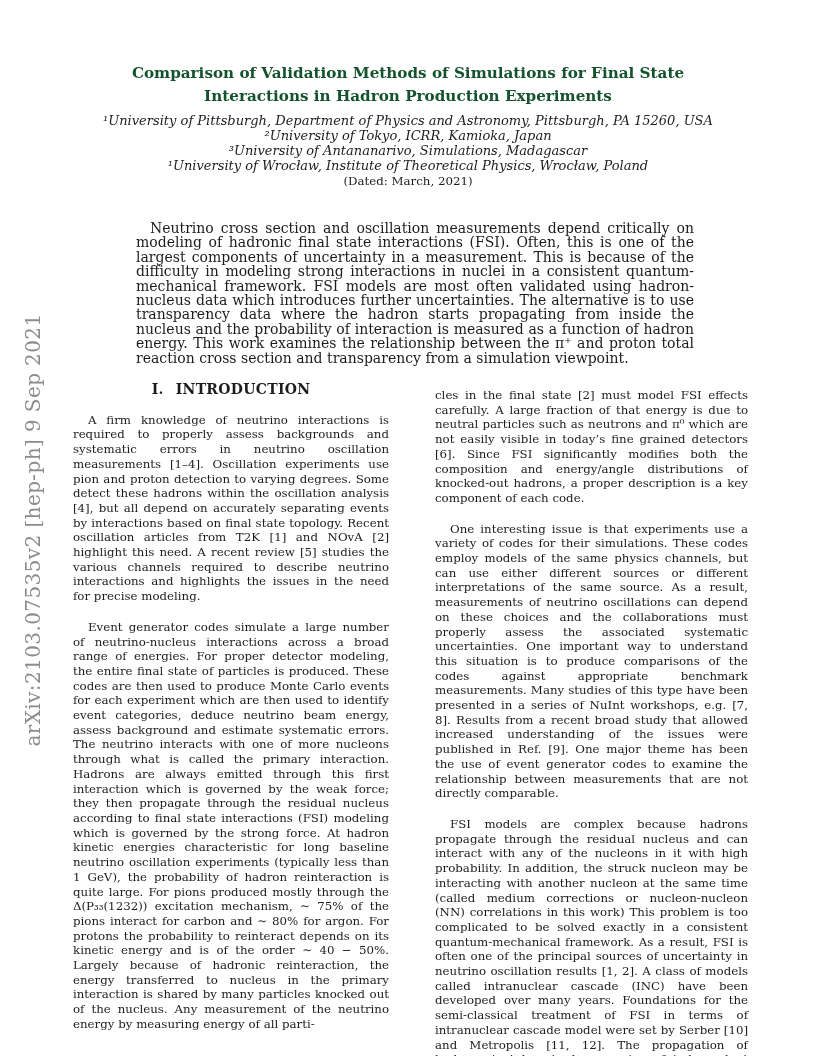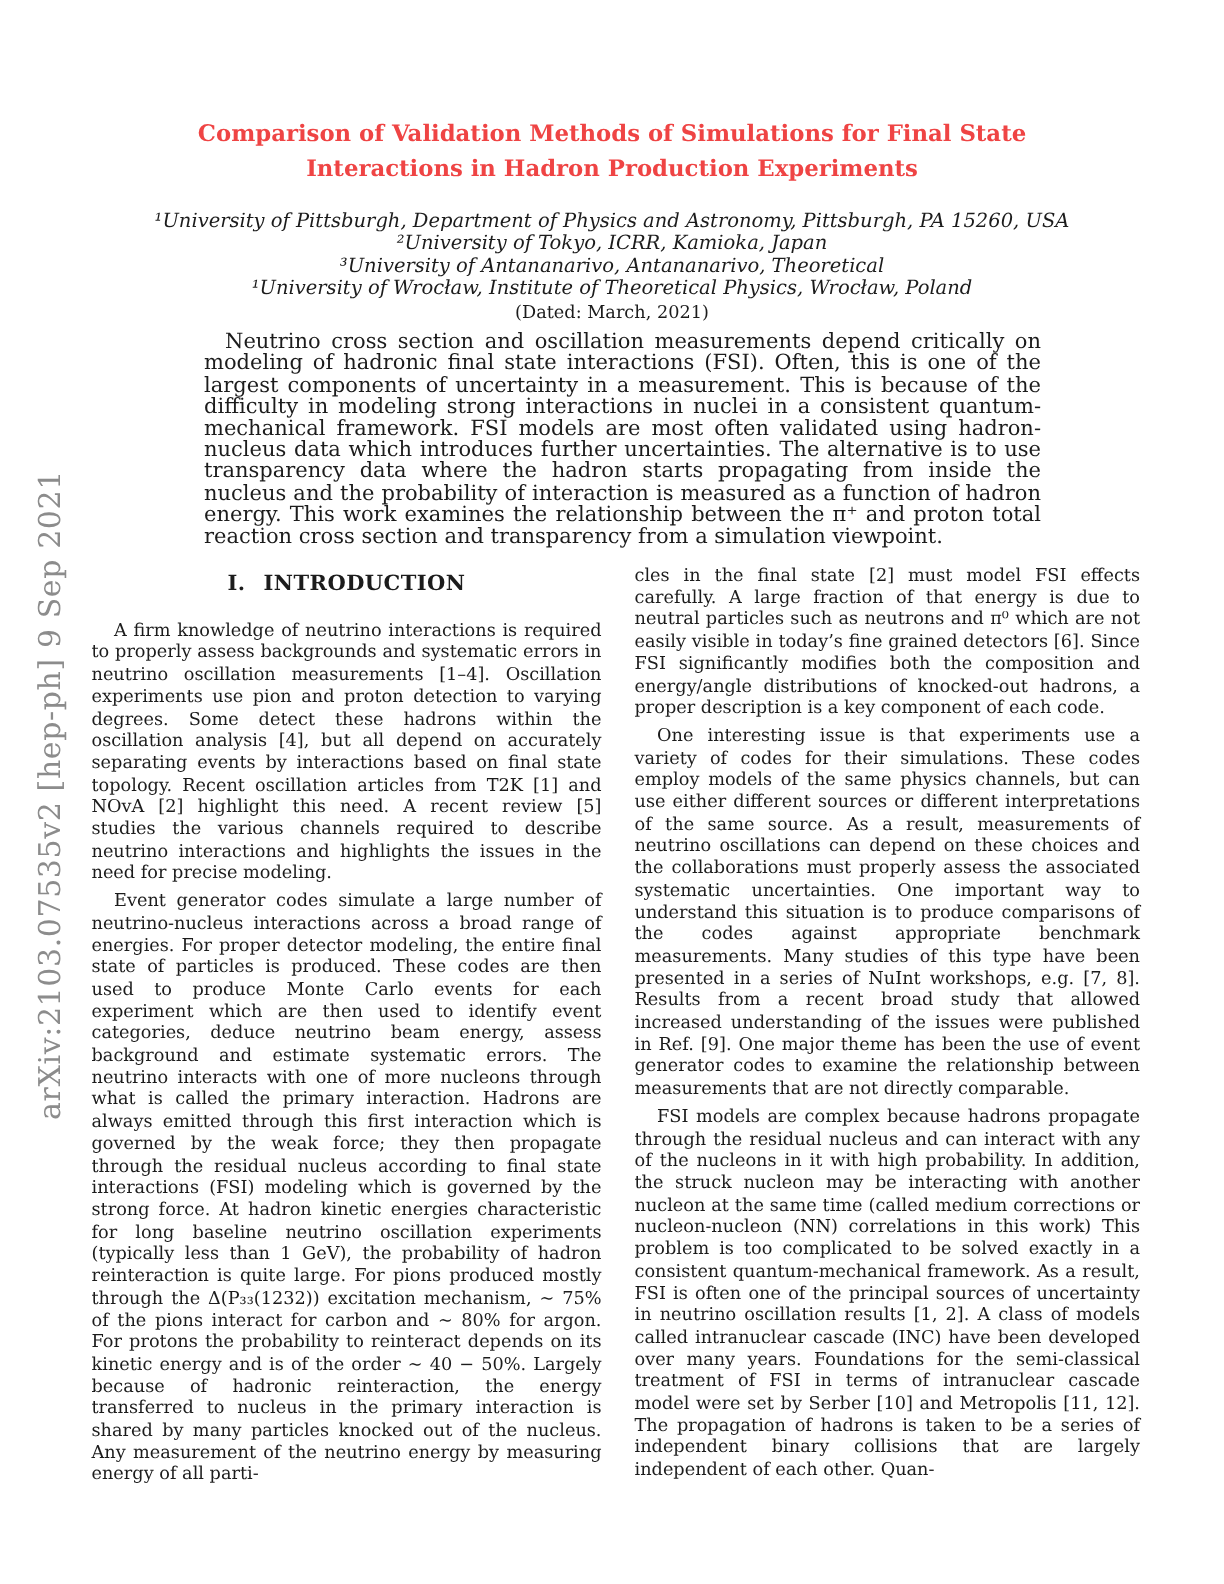--- a/index.html
+++ b/index.html
@@ -29,26 +29,26 @@
 
   
   .header {
     position: absolute;
     top: 62px;
     left: 0;
     width: 816px;
     text-align: center;
   }
   .title {
-    margin: 16px auto;
+    margin: 0 auto;
     max-width: 660px;
     font-size: 15.2px;
     font-weight: 700;
     line-height: 23px;
-    color: #ef4444;
+    color: #14532d;
   }
   .authors {
     margin-top: 13px;
     font-size: 12.4px;
     line-height: 16px;
   }
   .affils { margin-top: 5px; }
   .affil {
     font-style: italic;
     font-size: 13px;
@@ -85,36 +85,36 @@
 
   .sec-head {
     text-align: center;
     font-weight: 700;
     font-size: 14px;
     letter-spacing: 0.3px;
     margin: 10px 0 16px 0;
   }
   .sec-head .sec-title { margin-left: 12px; }
 
-  .para { margin: 4px; text-align: justify; }
+  .para { margin: 16px; text-align: justify; }
   .para.indent { text-indent: 15px; }
 </style>
 </head>
 <body>
 
 <div class="page">
 
   <div class="arxiv-stamp">arXiv:2103.07535v2 [hep-ph] 9 Sep 2021</div>
 
   <div class="header">
     <div class="title">Comparison of Validation Methods of Simulations for Final State Interactions in Hadron Production Experiments</div>
     <div class="affils">
         <div class="affil">¹University of Pittsburgh, Department of Physics and Astronomy, Pittsburgh, PA 15260, USA</div>
         <div class="affil">²University of Tokyo, ICRR, Kamioka, Japan</div>
-        <div class="affil">³University of Antananarivo, Antananarivo, Theoretical</div>
+        <div class="affil">³University of Antananarivo, Simulations, Madagascar</div>
         <div class="affil">¹University of Wrocław, Institute of Theoretical Physics, Wrocław, Poland</div>
       </div>
     <div class="dated">(Dated: March, 2021)</div>
   </div>
 
   <div class="abstract"><span class="first-line-indent"></span><span>Neutrino cross section and oscillation measurements depend critically on modeling of hadronic final state interactions (FSI). Often, this is one of the largest components of uncertainty in a measurement. This is because of the difficulty in modeling strong interactions in nuclei in a consistent quantum-mechanical framework. FSI models are most often validated using hadron-nucleus data which introduces further uncertainties. The alternative is to use transparency data where the hadron starts propagating from inside the nucleus and the probability of interaction is measured as a function of hadron energy. This work examines the relationship between the π⁺ and proton total reaction cross section and transparency from a simulation viewpoint.</span></div>
 
   <div class="column column-left">
     <div class="sec-head">
       <span>I.</span><span class="sec-title">INTRODUCTION</span>

